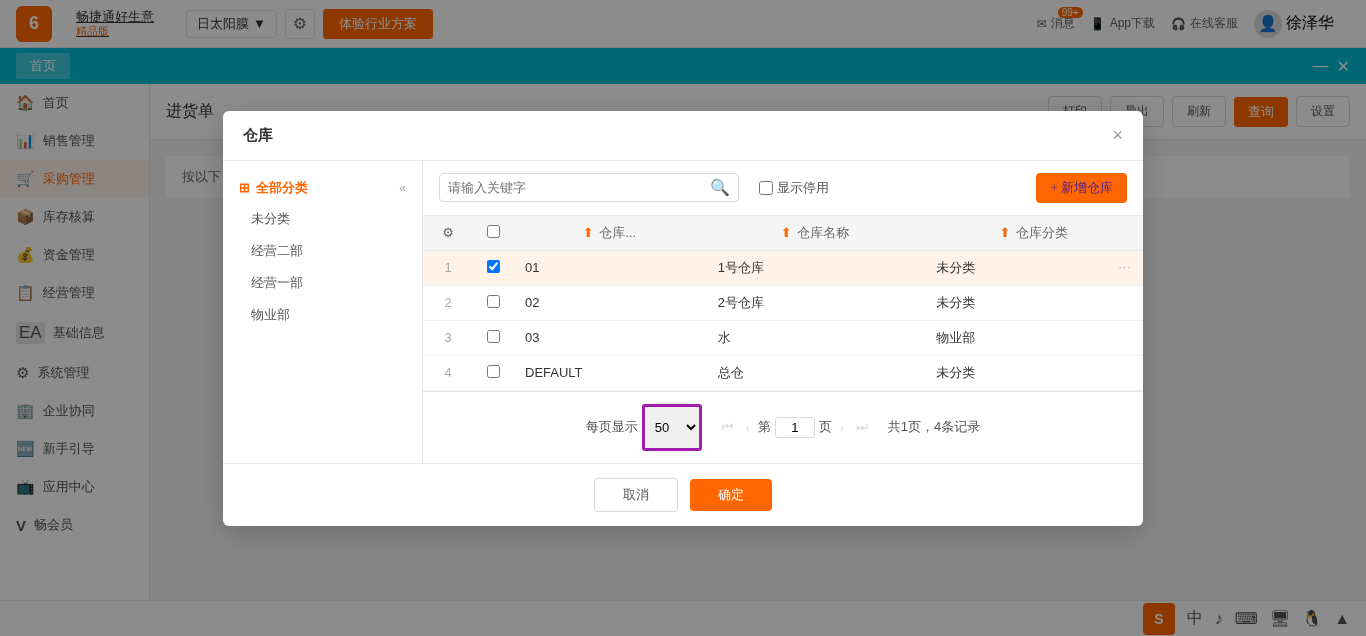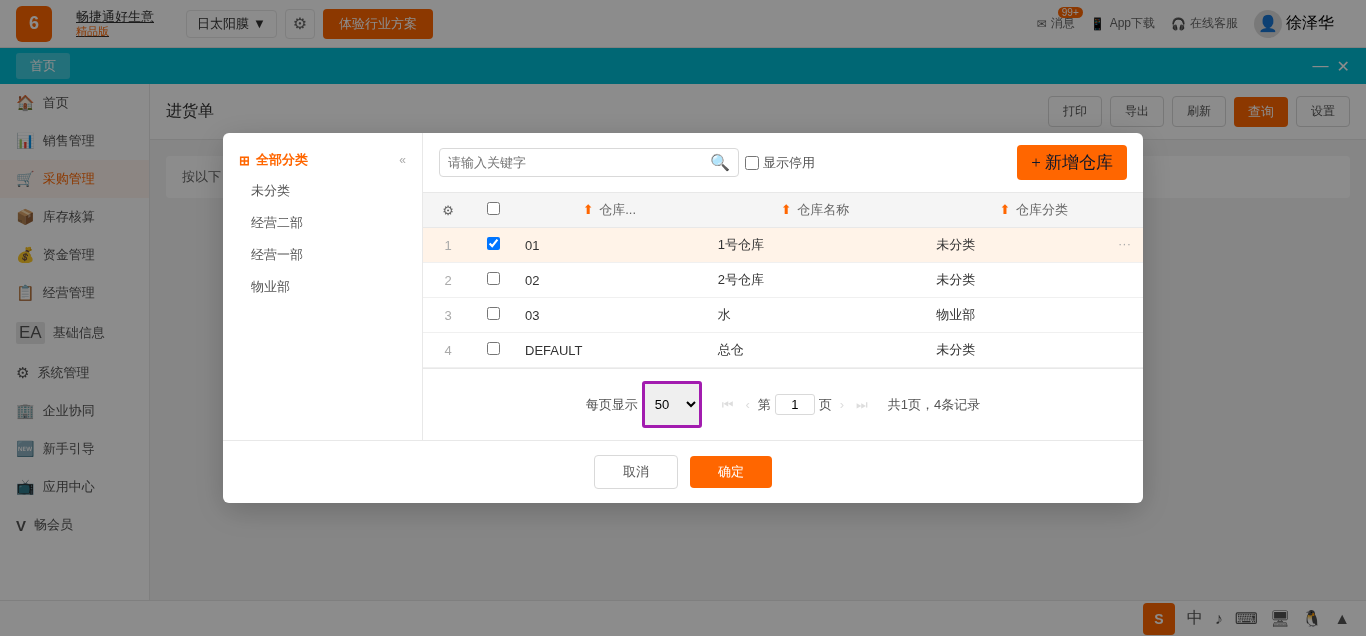--- a/index.html
+++ b/index.html
@@ -127,33 +127,33 @@
       font-size: 13px; color: #f60; font-weight: bold;
     }
     .collapse-btn { color: #aaa; font-size: 12px; cursor: pointer; }
     .category-item {
       padding: 7px 16px 7px 28px; font-size: 13px; color: #555; cursor: pointer;
     }
 
     
     .data-panel { flex: 1; display: flex; flex-direction: column; overflow: hidden; }
     .data-toolbar {
-      display: flex; align-items: center; padding: 12px 16px; gap: 6px; border-bottom: 1px solid #e8e8e8;
+      display: flex; align-items: center; padding: 12px 16px; gap: 20px; border-bottom: 1px solid #e8e8e8;
     }
     .search-box {
       display: flex; align-items: center; border: 1px solid #d9d9d9; border-radius: 4px;
       padding: 4px 8px; flex: 1; max-width: 300px;
     }
     .search-input { border: none; outline: none; font-size: 13px; flex: 1; color: #555; }
     .search-icon { color: #aaa; }
     .show-disabled { display: flex; align-items: center; gap: 4px; font-size: 13px; color: #555; }
     .checkbox { width: 14px; height: 14px; }
     .add-btn {
-      margin-left: auto; background: #f60; color: #0f172a; border: none; border-radius: 4px;
-      padding: 6px 14px; font-size: 17px; cursor: pointer; display: flex; align-items: center; gap: 4px; font-family: Liberation Serif, serif;
+      margin-left: auto; background: #f60; color: #4c1d95; border: none; border-radius: 4px;
+      padding: 6px 14px; font-size: 13px; cursor: pointer; display: flex; align-items: center; gap: 4px; font-family: Liberation Serif, serif;
     }
 
     
     .data-table { flex: 1; overflow-y: auto; }
     table { width: 100%; border-collapse: collapse; font-size: 13px; }
     th {
       background: #f5f5f5; padding: 8px 12px; text-align: center;
       color: #666; font-weight: normal; border-bottom: 1px solid #e8e8e8;
       white-space: nowrap;
     }
@@ -323,20 +323,24 @@
       <div class="filter-bar">
         <span>按以下</span>
       </div>
     </div>
   </div>
 </div>
 
 <div class="modal-overlay">
   <div class="modal">
 
+    <div class="modal-header">
+      <span class="modal-title">仓库</span>
+      <span class="modal-close">×</span>
+    </div>
 
     <div class="modal-body">
 
       <div class="category-panel">
         <div class="category-header">
           <div class="category-all">
             <span>⊞</span>
             <span>全部分类</span>
           </div>
           <span class="collapse-btn">«</span>

